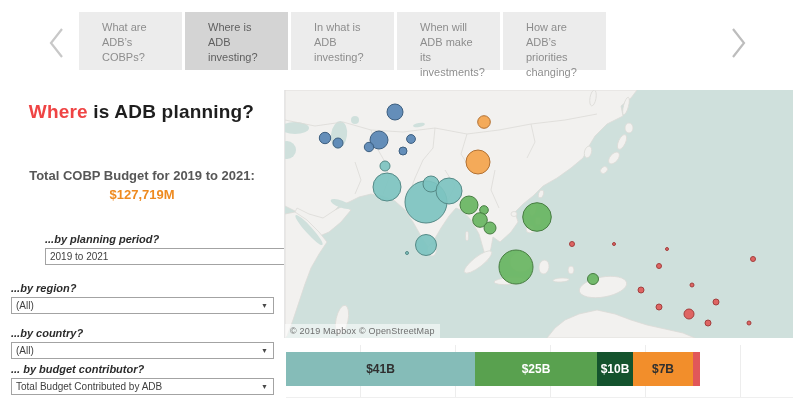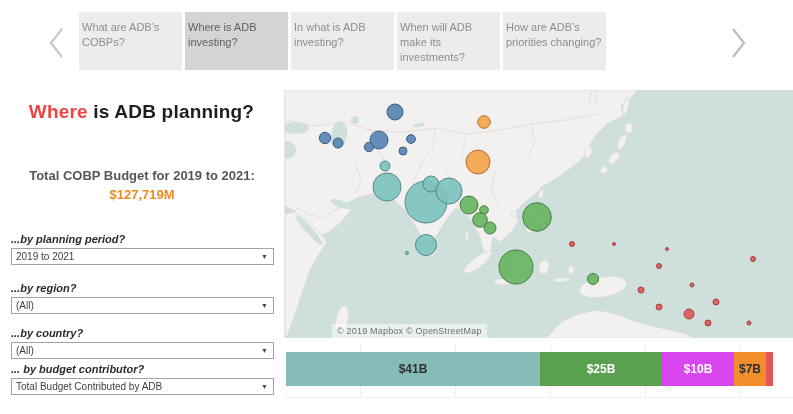--- a/index.html
+++ b/index.html
@@ -5,21 +5,21 @@
   html,body{margin:0;padding:0;background:#fff;}
   .stage{position:relative;width:793px;height:414px;background:#fff;overflow:hidden;
          font-family:"Liberation Sans",sans-serif;-webkit-font-smoothing:antialiased;}
 
   
   .chev{position:absolute;top:26px;cursor:pointer;}
   .chev svg{display:block;}
   .chev-left{left:46px;}
   .chev-right{left:727px;}
   .tabs{position:absolute;left:79px;top:12px;display:flex;gap:3px;}
-  .tab{width:103px;height:58px;box-sizing:border-box;padding:8px 3px;background:#ececec;
+  .tab{width:103px;height:58px;box-sizing:border-box;padding:8px 23px;background:#ececec;
        color:#8d8d8d;font-size:11px;line-height:1.35;cursor:pointer;}
   .tab.active{background:#d4d4d4;color:#5f5f5f;}
 
   
   .page-title{position:absolute;left:0;top:101px;width:283px;text-align:center;
               font-size:19px;font-weight:bold;color:#1e1e1e;letter-spacing:0.2px;}
   .page-title .hl{color:#ef4444;}
   .subtitle{position:absolute;left:26px;top:167px;width:232px;text-align:center;
             font-size:13px;font-weight:bold;color:#575757;line-height:1.45;}
   .subtitle .hl{color:#ee8a1f;}
@@ -28,21 +28,21 @@
   .filter-label{font-size:11px;font-weight:bold;font-style:italic;color:#2b2b2b;margin-bottom:3px;}
   .filter-select{position:relative;box-sizing:border-box;height:17px;border:1px solid #a3a3a3;
                  background:#fff;font-size:10px;color:#3f3f3f;display:flex;align-items:center;
                  padding:0 16px 0 4px;cursor:pointer;white-space:nowrap;overflow:hidden;}
   .dd-arrow{position:absolute;right:5px;top:4px;font-size:7px;color:#4a4a4a;line-height:1;}
 
   
   .map{position:absolute;left:284px;top:90px;width:509px;height:248px;border-left:1px solid #e6e6e6;}
   .map svg{display:block;}
   .attribution{position:absolute;left:0;bottom:0;font-size:9px;color:#6f6f6f;
-               background:rgba(255,255,255,0.55);padding:2px 5px;letter-spacing:0.2px;margin-left:47px;}
+               background:rgba(255,255,255,0.55);padding:2px 5px;letter-spacing:0.2px;}
 
   
   .grid-line{position:absolute;top:345px;width:1px;height:52px;background:#ededed;}
   .bar-row{position:absolute;left:286px;top:352px;height:34px;display:flex;}
   .bar-seg{height:100%;box-sizing:border-box;display:flex;align-items:center;justify-content:center;
            font-size:12px;font-weight:bold;overflow:hidden;cursor:pointer;}
   .axis-bottom{position:absolute;left:286px;top:397px;width:507px;height:1px;background:#efefef;}
 </style>
 </head>
 <body>
@@ -65,21 +65,21 @@
     <svg width="22" height="34" viewBox="0 0 22 34">
         <polyline points="6,3 17,17 6,31" fill="none" stroke="#bdbdbd" stroke-width="2.2"></polyline>
       </svg>
   </div>
 
   <div class="page-title"><span class="hl">Where</span><span> is ADB planning?</span></div>
 
   <div class="subtitle"><span>Total COBP Budget for 2019 to 2021: </span><span class="hl">$127,719M</span></div>
 
   <div class="filters">
-      <div class="filter-group" style="top: 0px;">
+      <div class="filter-group" style="top: 0px; margin-left: 34px;">
         <div class="filter-label">...by planning period?</div>
         <div class="filter-select">
           <span>2019 to 2021</span>
           <span class="dd-arrow">▼</span>
         </div>
       </div>
       <div class="filter-group" style="top: 49px;">
         <div class="filter-label">...by region?</div>
         <div class="filter-select">
           <span>(All)</span>
@@ -203,21 +203,21 @@
   </div>
 
   <div id="gridlines">
       <div class="grid-line" style="left: 360px;"></div>
       <div class="grid-line" style="left: 455px;"></div>
       <div class="grid-line" style="left: 550px;"></div>
       <div class="grid-line" style="left: 645px;"></div>
       <div class="grid-line" style="left: 740px;"></div>
     </div>
   <div class="bar-row">
-      <div class="bar-seg" style="width: 254px; background: rgb(133, 188, 184); color: rgb(47, 47, 47);">$41B</div>
+      <div class="bar-seg" style="width: 189px; background: rgb(133, 188, 184); color: rgb(47, 47, 47);">$41B</div>
       <div class="bar-seg" style="width: 122px; background: rgb(89, 161, 79); color: rgb(255, 255, 255);">$25B</div>
-      <div class="bar-seg" style="width: 72px; background: #d946ef; color: rgb(255, 255, 255);">$10B</div>
-      <div class="bar-seg" style="width: 32px; background: rgb(242, 142, 43); color: rgb(47, 47, 47);">$7B</div>
+      <div class="bar-seg" style="width: 36px; background: #14532d; color: rgb(255, 255, 255);">$10B</div>
+      <div class="bar-seg" style="width: 60px; background: rgb(242, 142, 43); color: rgb(47, 47, 47);">$7B</div>
       <div class="bar-seg" style="width: 6.9px; background: rgb(225, 87, 89); color: rgb(255, 255, 255);"></div>
     </div>
   <div class="axis-bottom"></div>
 
 </div>
 
 </body></html>

